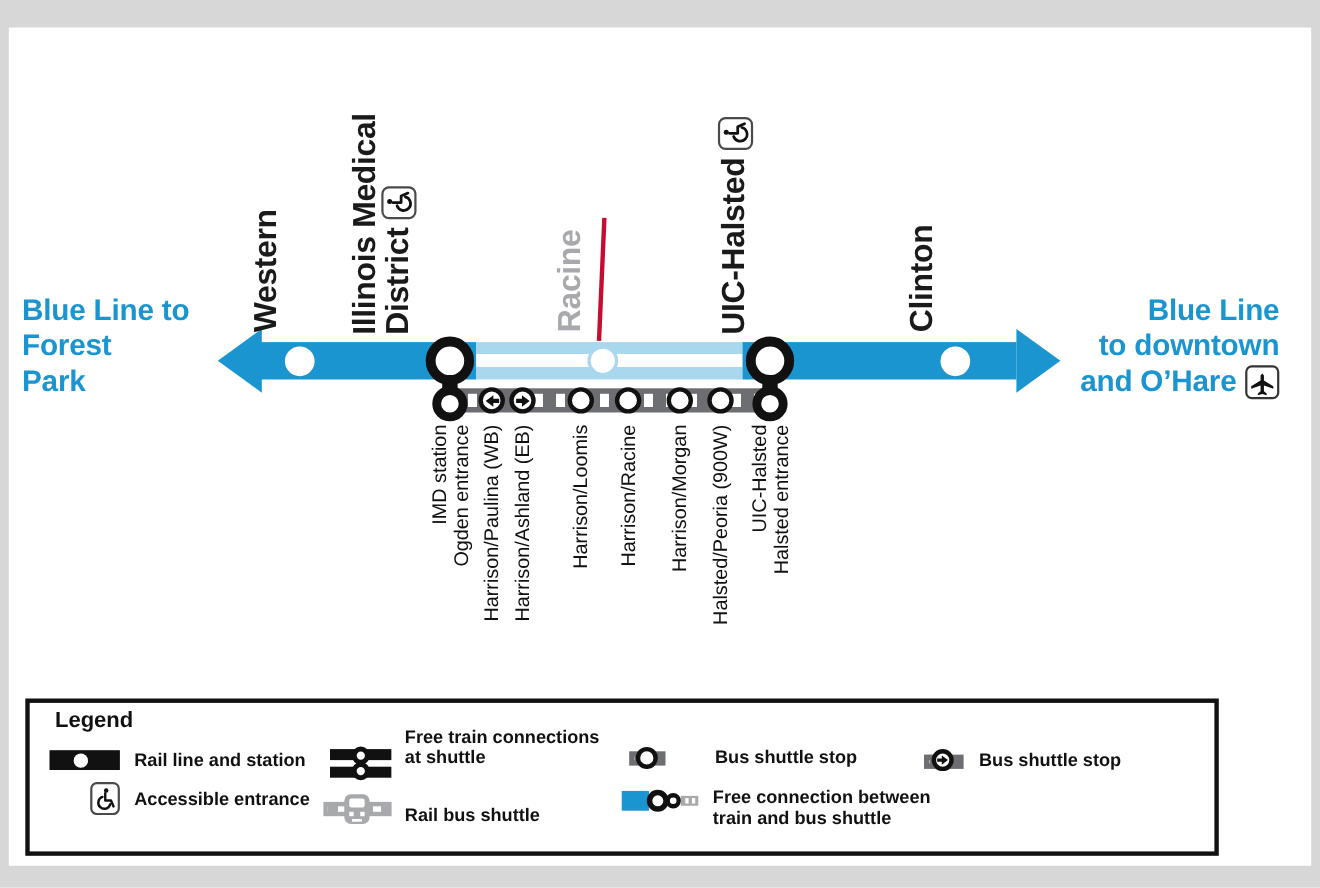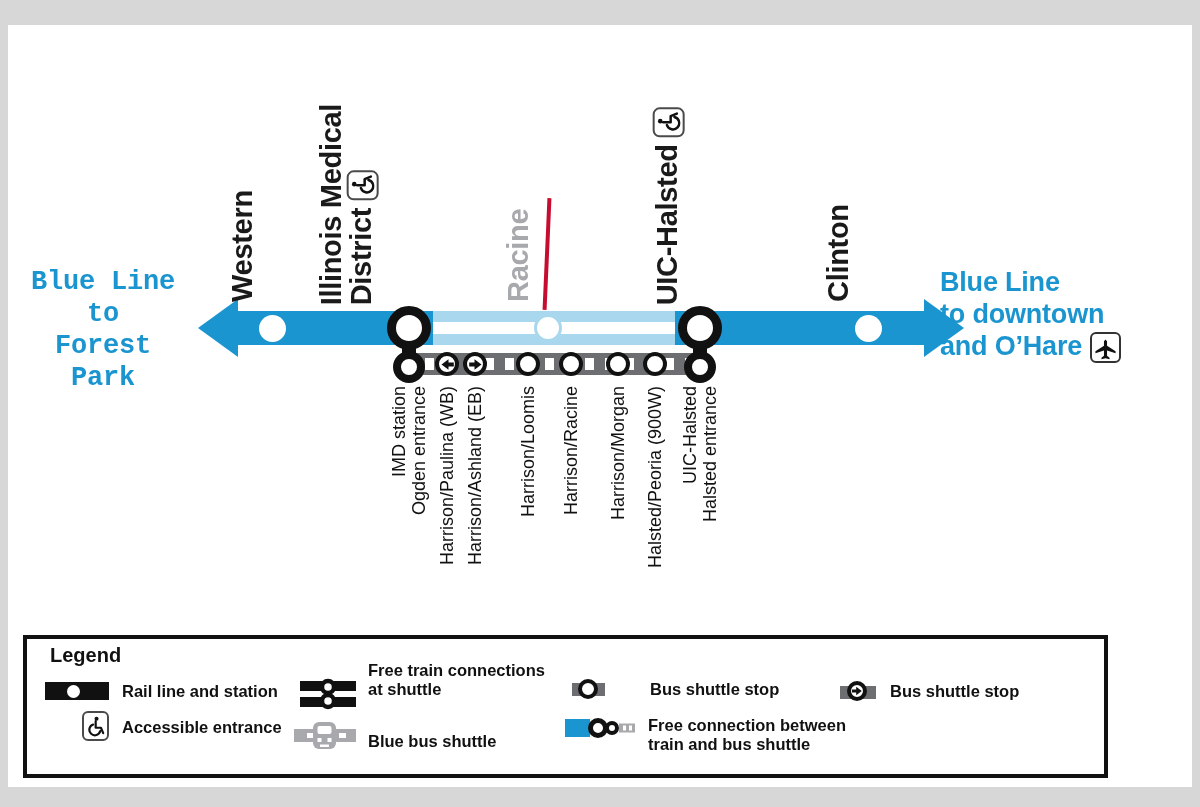--- a/index.html
+++ b/index.html
@@ -39,21 +39,21 @@
   .stop-label{width:230px;transform:rotate(-90deg);transform-origin:right top;white-space:nowrap;
     text-align:right;font-size:18px;line-height:20px;color:#111;}
   .strike{width:4px;background:#c60c30;transform:rotate(2.5deg);}
 
   .wc-box{display:inline-block;width:30px;height:32px;border:2px solid #4a4a4a;border-radius:7px;
     background:#fff;margin-left:7px;vertical-align:middle;box-sizing:border-box;padding:2px 1px;}
   .wc-box svg{display:block;}
 
   
   .dest{font-weight:bold;font-size:27px;line-height:32px;color:#1b95d0;letter-spacing:-0.2px;}
-  .dest.left{text-align:center;font-family:Liberation Mono, monospace;}
+  .dest.left{text-align:left;}
   .air-box{display:inline-block;width:31px;height:31px;border:2px solid #333;border-radius:6px;
     background:#fff;margin-left:8px;vertical-align:middle;box-sizing:border-box;padding:2px;}
 
   
   .legend-box{left:23px;top:635px;width:1085px;height:143px;border:4px solid #111;box-sizing:border-box;background:#fff;}
   .lg-title{font-weight:bold;font-size:20px;color:#111;}
   .lg-text{font-weight:bold;font-size:16.5px;line-height:19px;color:#111;}
   .lg-rail{width:64px;height:18px;background:#111;}
   .lg-rail::before{content:'';position:absolute;left:22px;top:2.5px;width:13px;height:13px;border-radius:50%;background:#fff;}
   .lg-wc{width:27px;height:30px;border:2px solid #4a4a4a;border-radius:6px;background:#fff;box-sizing:border-box;padding:2px 1px;}
@@ -159,21 +159,21 @@
   <div>UIC-Halsted</div>
     <div>Halsted entrance</div>
 </div>
 
 <div class="abs dest left" style="left:20px;top:266px;width:166px;">
   <div>Blue Line to</div>
   <div>Forest</div>
   <div>Park</div>
 </div>
 
-<div class="abs dest" style="left:940px;top:266px;">
+<div class="abs dest" style="left:982px;top:266px;text-align:right;">
   <div>Blue Line</div>
   <div>to downtown</div>
   <div><span>and O’Hare</span><span class="air-box"><svg width="23" height="23" viewBox="0 0 24 24">
           <path d="M12 1.5 L13.6 3.5 L13.6 8.2 L22.5 13.8 L22.5 16 L13.6 13 L13.6 18.5 L16.2 20.6 L16.2 22.3 L12 21 L7.8 22.3 L7.8 20.6 L10.4 18.5 L10.4 13 L1.5 16 L1.5 13.8 L10.4 8.2 L10.4 3.5 Z" fill="#111"></path>
         </svg></span></div>
 </div>
 
 <div class="abs legend-box"></div>
 <div class="abs lg-title" style="left:50px;top:644px;">Legend</div>
 
@@ -202,21 +202,21 @@
 </div>
 
 <div class="abs film light" style="left:294px;top:729px;width:62px;height:13px;"></div>
 <svg class="abs" style="left:312px;top:721px;" width="25" height="29" viewBox="0 0 25 29">
   <rect x="1" y="1" width="23" height="27" rx="6" fill="#a7a9ac"></rect>
   <rect x="5.5" y="5" width="14" height="8" rx="2" fill="#fff"></rect>
   <rect x="5.5" y="17" width="4" height="4" fill="#fff"></rect>
   <rect x="15.5" y="17" width="4" height="4" fill="#fff"></rect>
   <rect x="8" y="23.5" width="9" height="2.5" fill="#fff"></rect>
 </svg>
-<div class="abs lg-text" style="left:368px;top:732px;">Blue bus shuttle</div>
+<div class="abs lg-text" style="left:368px;top:732px;">Rail bus shuttle</div>
 
 <div class="abs film" style="left:572px;top:683px;width:33px;height:13px;"></div>
 <div class="abs lg-circle" style="left:578px;top:679px;"></div>
 <div class="abs lg-text" style="left:650px;top:680px;">Bus shuttle stop</div>
 
 <svg class="abs" style="left:565px;top:716px;" width="70" height="24" viewBox="0 0 70 24">
   <rect x="0" y="3" width="25" height="18" fill="#1b95d0"></rect>
   <rect x="30" y="9" width="20" height="6" fill="#111"></rect>
   <circle cx="33" cy="12" r="7.5" fill="#fff" stroke="#111" stroke-width="5"></circle>
   <circle cx="47" cy="12" r="5" fill="#fff" stroke="#111" stroke-width="4"></circle>

